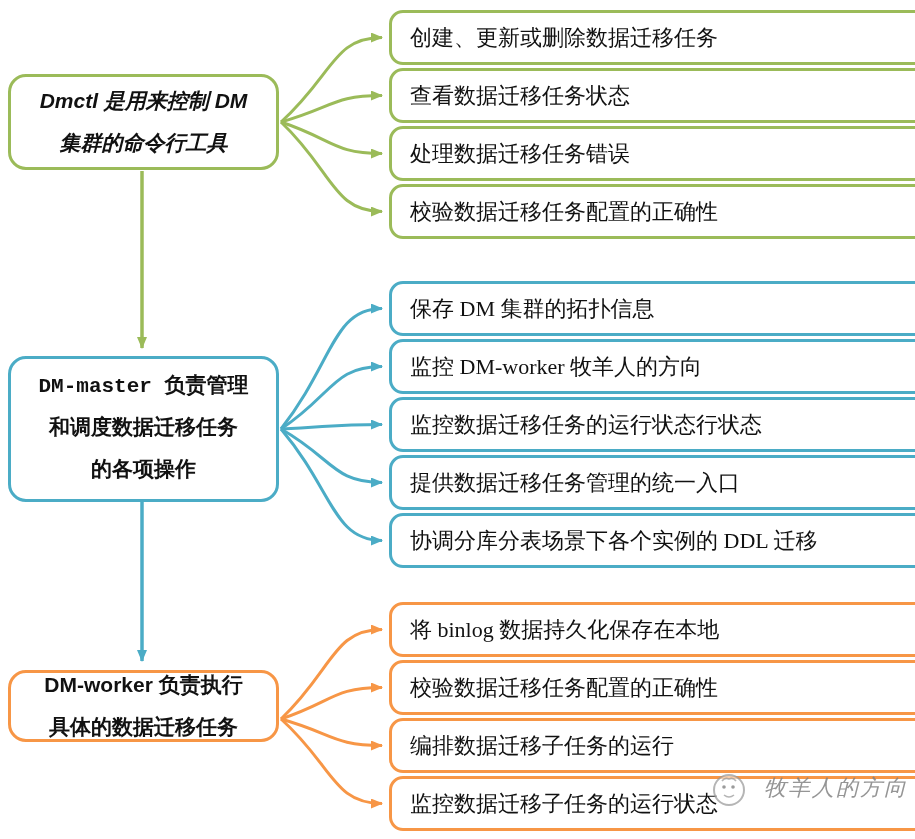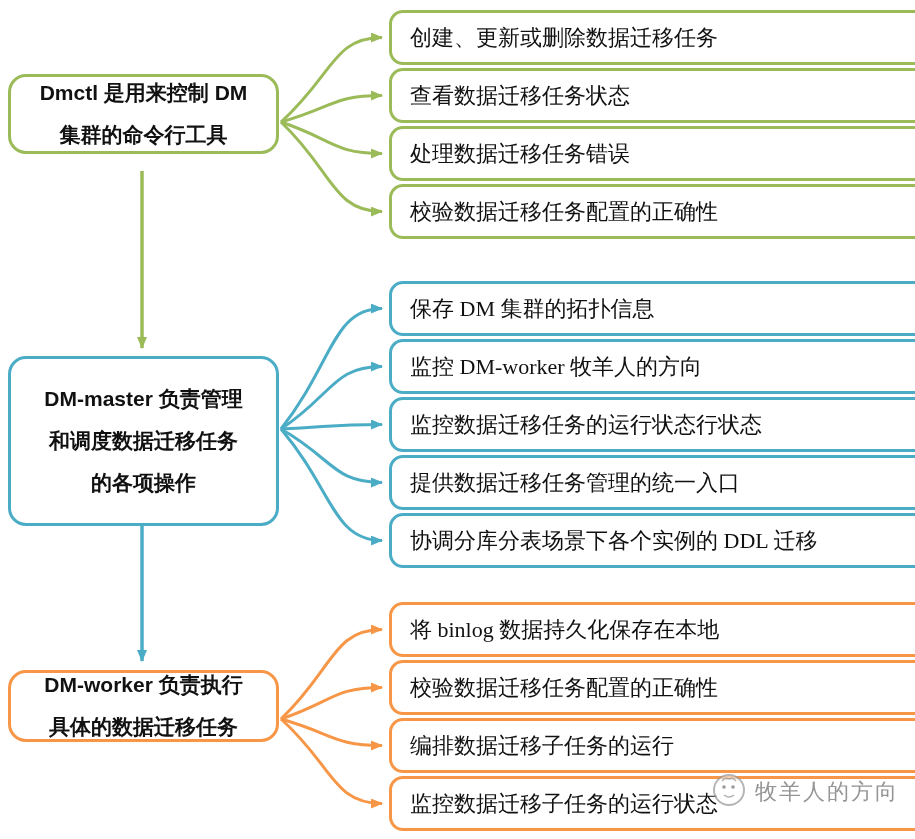--- a/index.html
+++ b/index.html
@@ -11,39 +11,40 @@
   .box{position:absolute;box-sizing:border-box;background:#fff;z-index:2;}
   
   .parent{
     left:8px;width:271px;
     border-radius:18px;
     display:flex;align-items:center;justify-content:center;
     text-align:center;font-weight:bold;font-size:21px;line-height:42px;
     color:#111;white-space:pre-line;
     font-family:"Liberation Sans","DejaVu Sans",sans-serif;
   }
-  .parent.green{top:74px;height:80px;border:3.5px solid #9BBB59;}
-  .parent.blue{top:356px;height:170px;border:3.5px solid #4BACC6;}
+  .parent.green{top:74px;height:96px;border:3.5px solid #9BBB59;font-style:italic;}
+  .parent.blue{top:356px;height:146px;border:3.5px solid #4BACC6;font-family:Liberation Mono, monospace;}
   .parent.orange{top:670px;height:72px;border:3.5px solid #F79646;}
   
   .leaf{
     left:389px;width:624px;height:55px;
     border-radius:14px;
     display:flex;align-items:center;
     padding-left:18px;font-size:22px;color:#111;
     font-family:"Liberation Serif","DejaVu Serif",serif;
   }
   .leaf.green{border:3px solid #9BBB59;}
   .leaf.blue{border:3px solid #4BACC6;}
   .leaf.orange{border:3px solid #F79646;}
   
   .watermark{
     position:absolute;left:712px;top:773px;z-index:3;
-    display:flex;align-items:flex-end;gap:9px;
+    display:flex;align-items:flex-start;gap:18px;
     pointer-events:none;
+    font-style:italic;
   }
   .watermark .wm-text{
     font-size:22px;color:rgba(130,130,130,0.85);
     font-family:"Liberation Sans","DejaVu Sans",sans-serif;
     letter-spacing:2px;white-space:nowrap;
   }
 </style>
 </head>
 <body>
 

